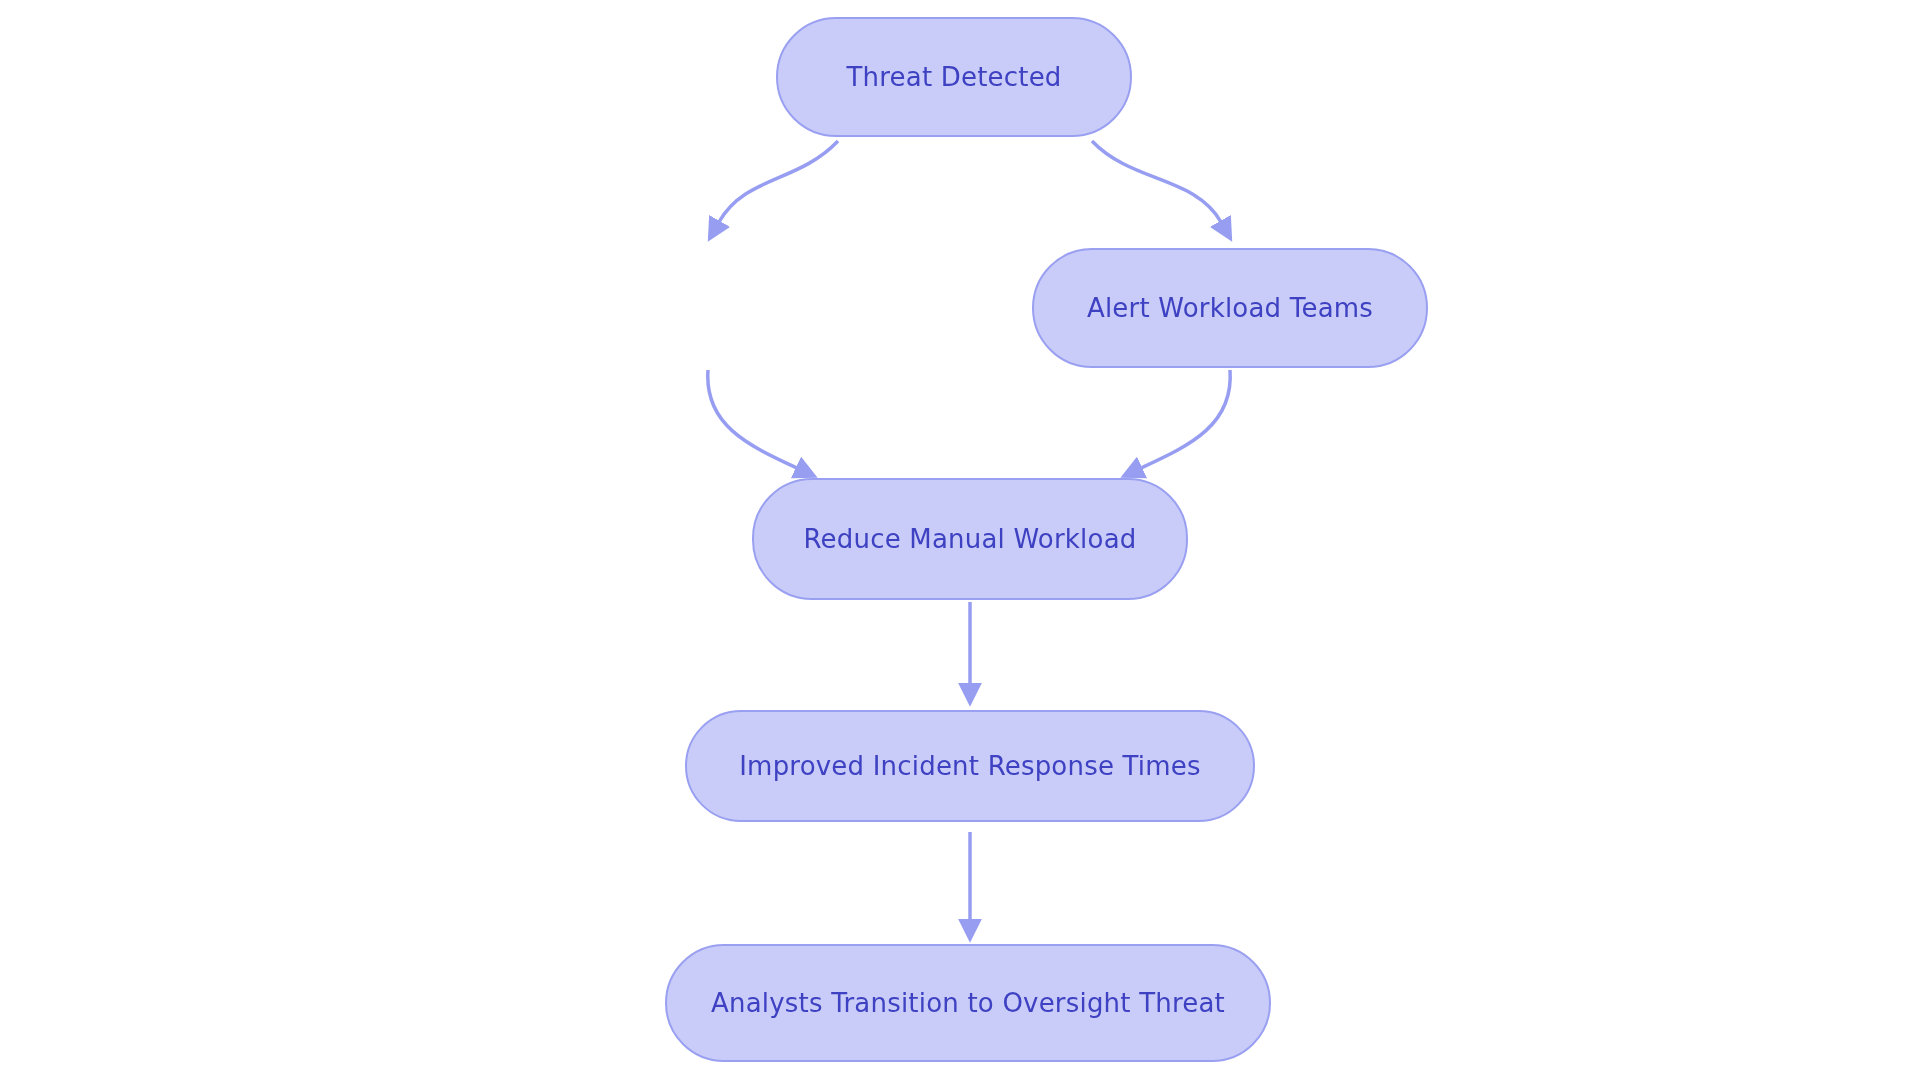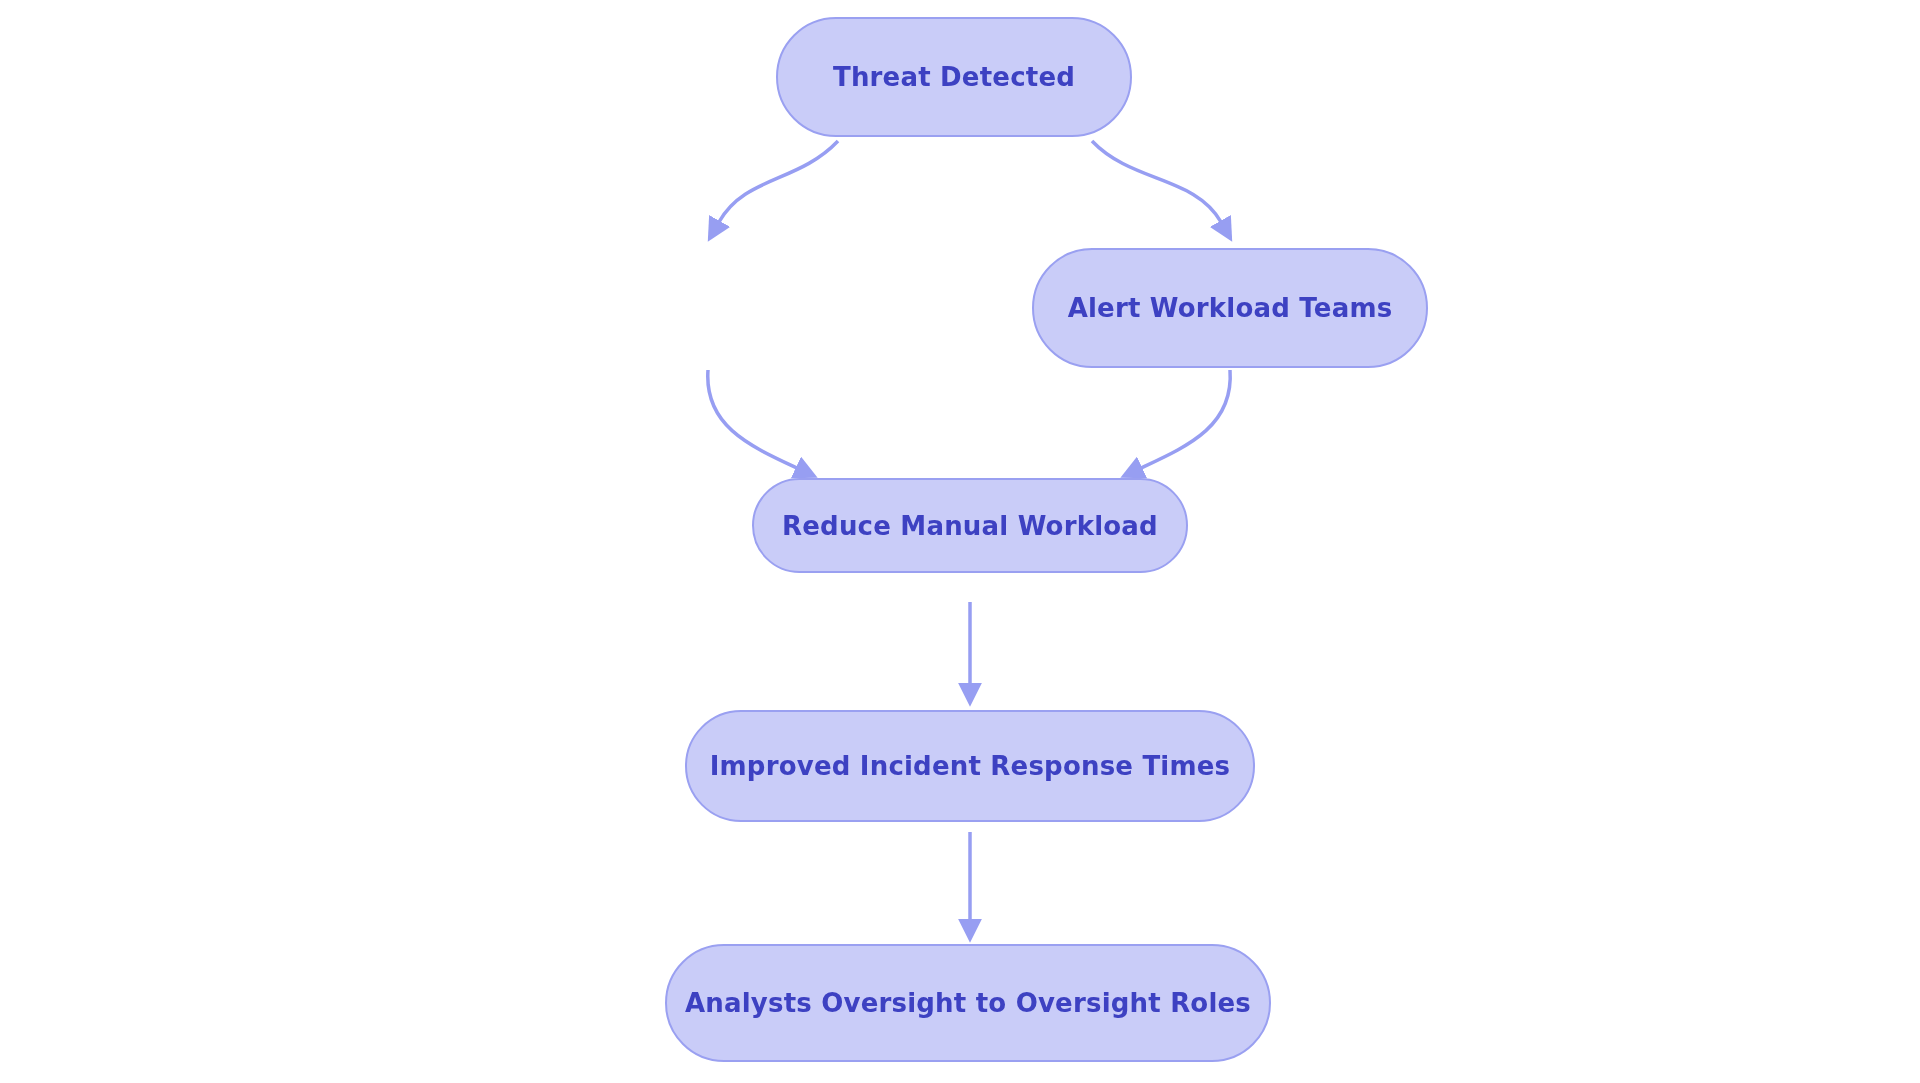--- a/index.html
+++ b/index.html
@@ -14,21 +14,20 @@
   body {
     background: var(--background);
     font-family: "DejaVu Sans", "Liberation Sans", sans-serif;
   }
   .canvas {
     position: relative;
     width: 1920px;
     height: 1083px;
     background: var(--background);
     overflow: hidden;
-    font-weight: bold;
   }
   .edges {
     position: absolute;
     left: 0; top: 0;
     width: 1920px;
     height: 1083px;
   }
   .edge {
     fill: none;
     stroke: var(--arrow);
@@ -76,25 +75,25 @@
 
   <div class="node" style="left:776px; top:17px; width:356px; height:120px;">
     <span>Threat Detected</span>
   </div>
 
 
   <div class="node" style="left:1032px; top:248px; width:396px; height:120px;">
     <span>Alert Workload Teams</span>
   </div>
 
-  <div class="node" style="left:752px; top:478px; width:436px; height:95px;">
+  <div class="node" style="left:752px; top:478px; width:436px; height:122px;">
     <span>Reduce Manual Workload</span>
   </div>
 
   <div class="node" style="left:685px; top:710px; width:570px; height:112px;">
     <span>Improved Incident Response Times</span>
   </div>
 
   <div class="node" style="left:665px; top:944px; width:606px; height:118px;">
-    <span>Analysts Oversight to Oversight Roles</span>
+    <span>Analysts Transition to Oversight Threat</span>
   </div>
 
 </div>
 
 </body></html>

